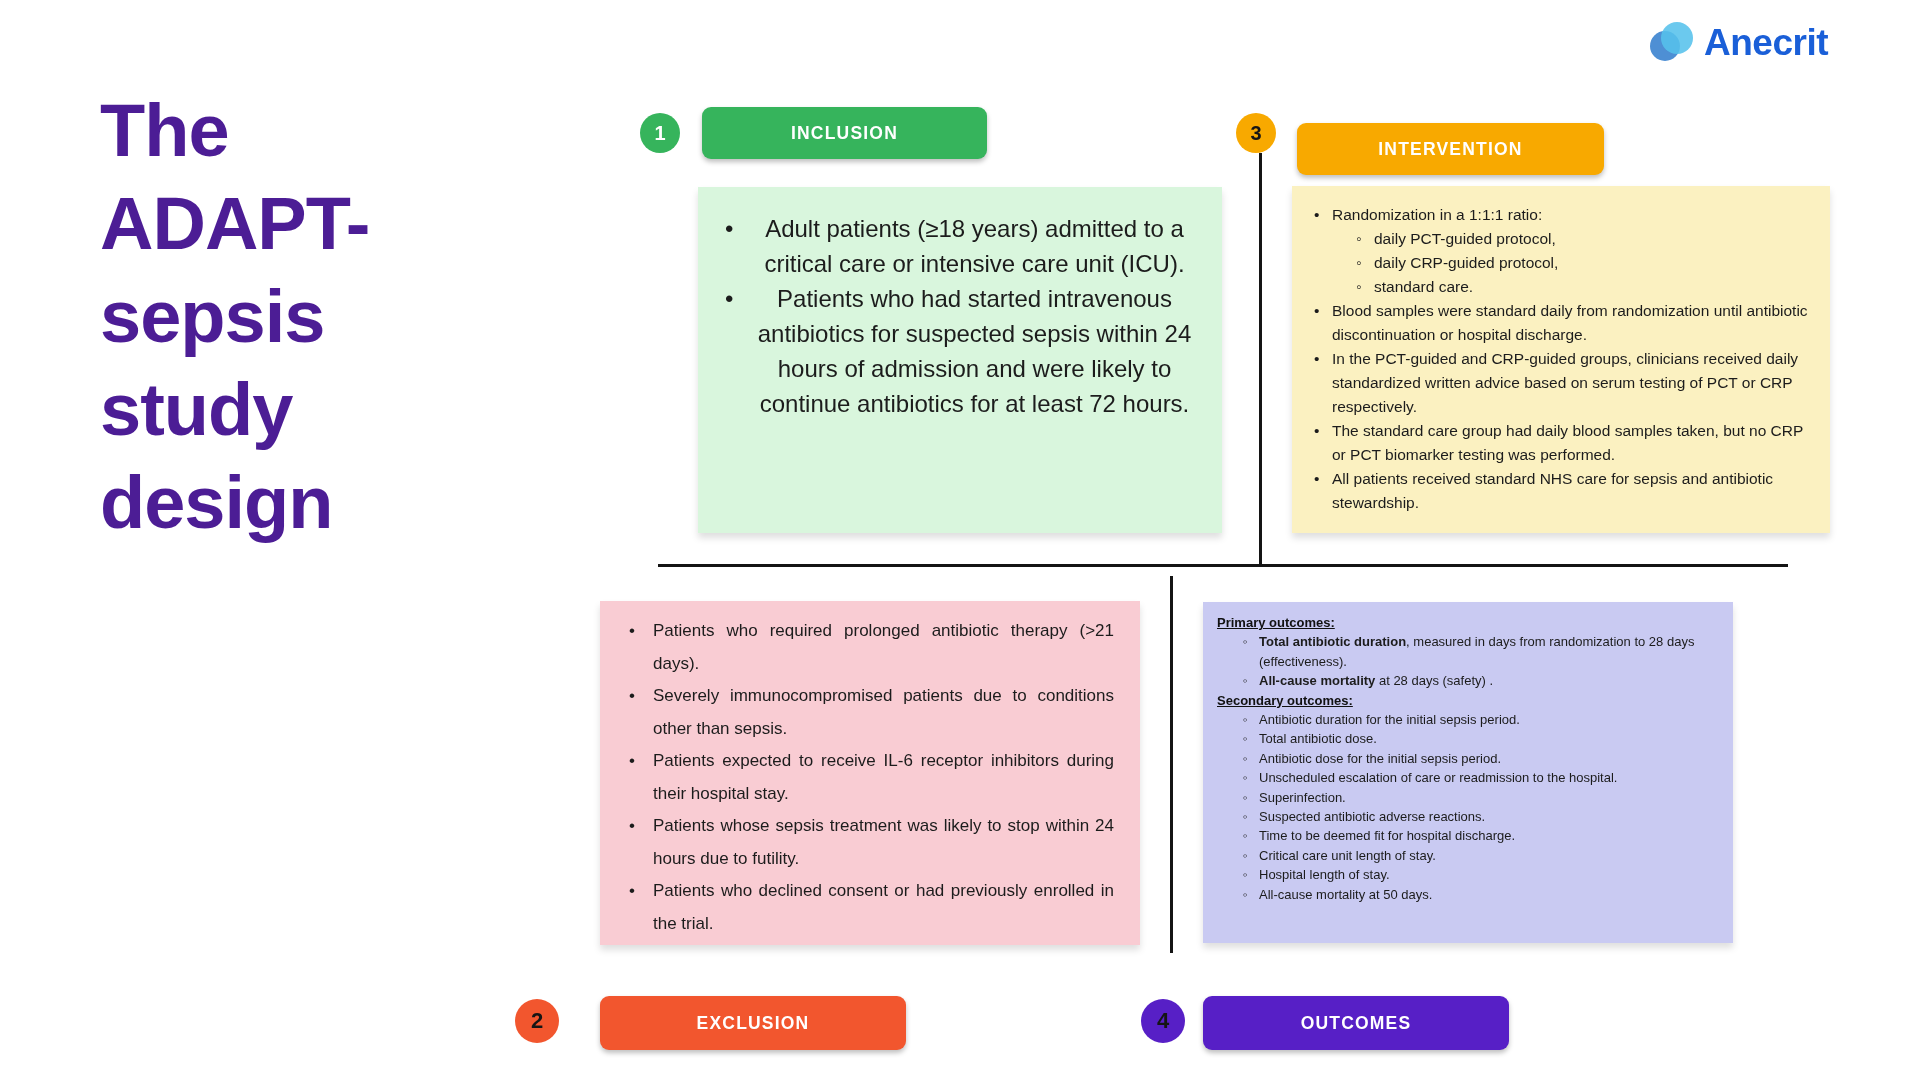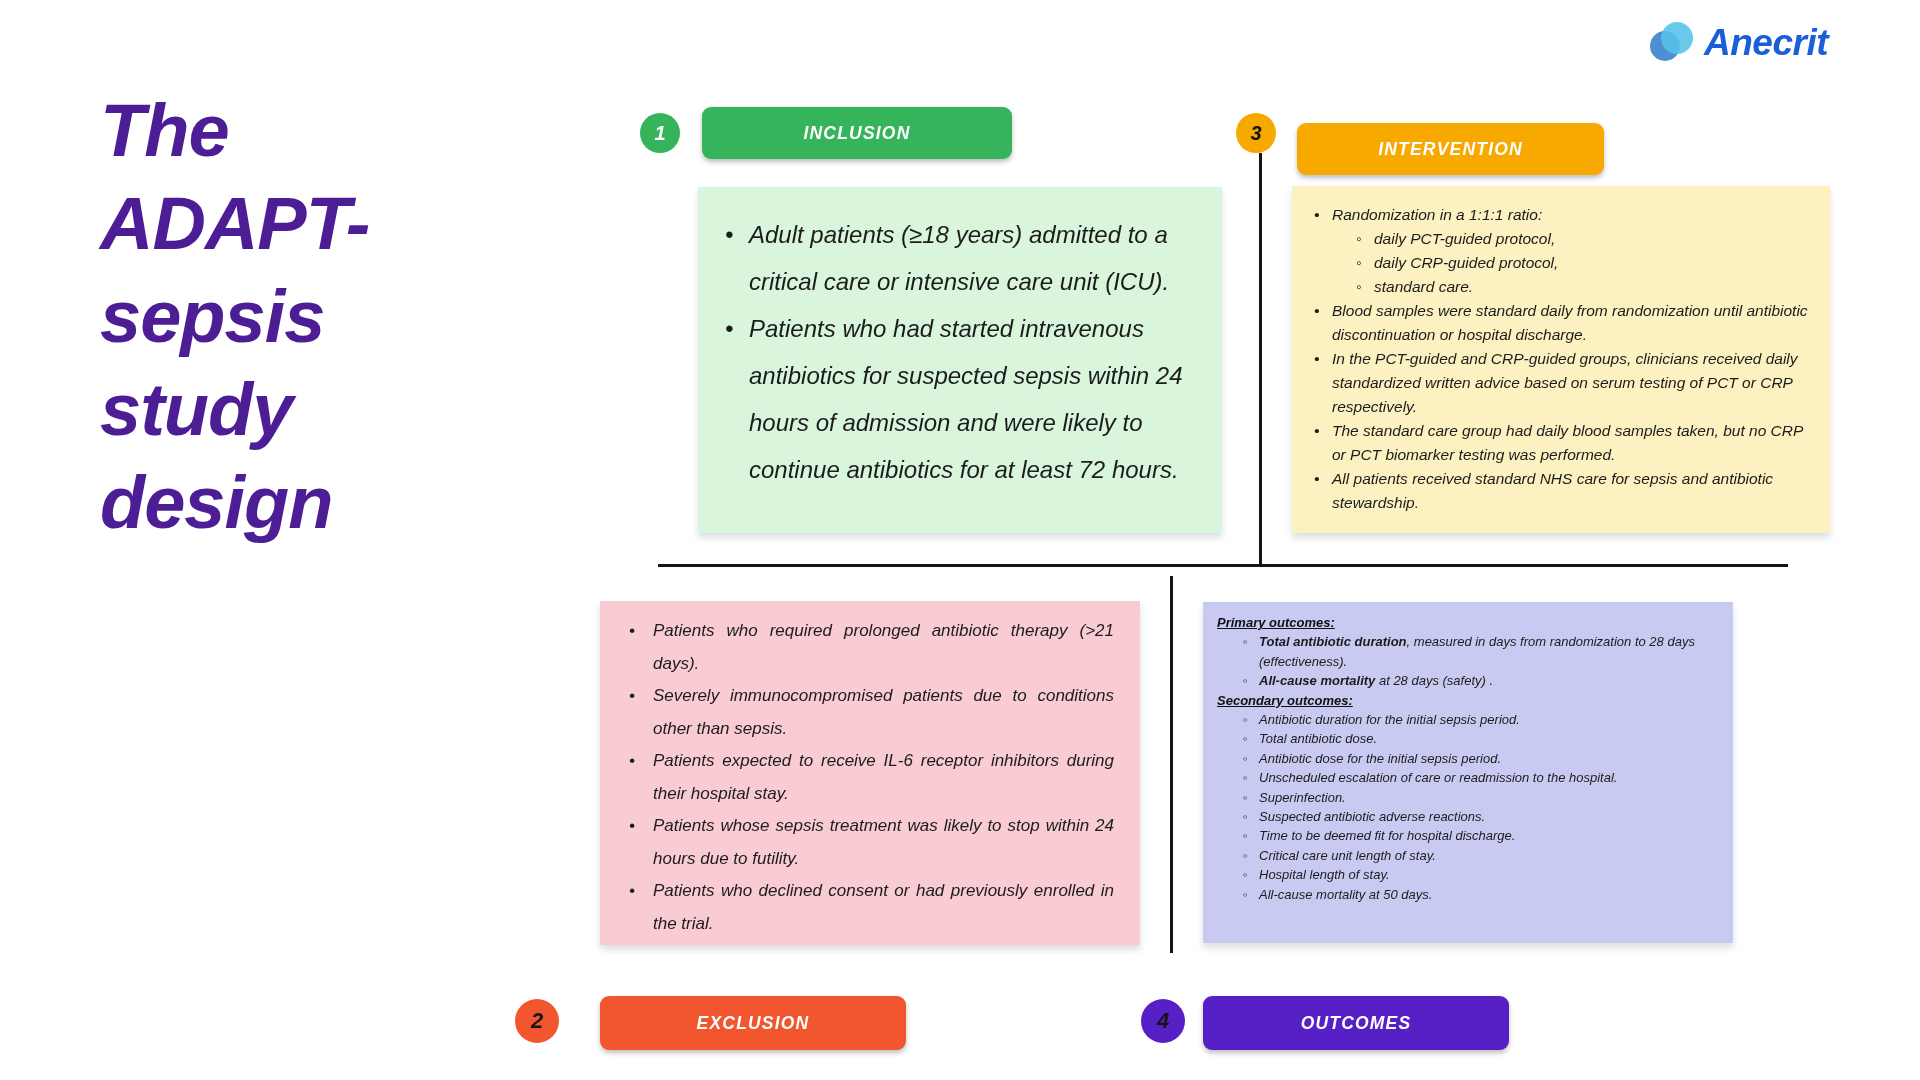--- a/index.html
+++ b/index.html
@@ -1,19 +1,19 @@
 <!DOCTYPE html>
 <html><head>
 <meta charset="utf-8">
 <style>
   * { box-sizing: border-box; }
   html, body { margin: 0; padding: 0; background: #ffffff; }
   .canvas {
     position: relative; width: 1920px; height: 1080px; background: #ffffff;
-    font-family: "Liberation Sans", sans-serif; color: #1a1a1a; overflow: hidden; font-style: italic;
+    font-family: "Liberation Sans", sans-serif; color: #1a1a1a; overflow: hidden;
   }
 
   
   .logo { position: absolute; left: 1648px; top: 20px; display: flex; align-items: center; gap: 8px; }
   .logo-text { font-size: 37px; font-weight: 700; color: #1a5fd8; letter-spacing: -0.5px; }
 
   
   .title { position: absolute; left: 100px; top: 84px; margin: 0;
            font-size: 74px; line-height: 93px; font-weight: 700; color: #4c1d95; letter-spacing: -1px; }
   .title span { display: block; }
@@ -36,29 +36,29 @@
   #badge-inclusion   { left: 640px;  top: 113px; background: #36b45c; color: #ffffff; }
   #badge-intervention{ left: 1236px; top: 113px; background: #f8a900; color: #151515; }
   #badge-exclusion   { left: 515px;  top: 999px; width: 44px; height: 44px; font-size: 22px; background: #f2562e; color: #151515; }
   #badge-outcomes    { left: 1141px; top: 999px; width: 44px; height: 44px; font-size: 22px; background: #571fc6; color: #151515; }
 
   
   .pill { position: absolute; height: 52px; border-radius: 9px;
           display: flex; align-items: center; justify-content: center;
           color: #ffffff; font-weight: 700; font-size: 17.5px; letter-spacing: 1.2px;
           box-shadow: 0 3px 5px rgba(0,0,0,0.25); }
-  #pill-inclusion    { left: 702px;  top: 107px; width: 310px; background: #36b45c; }
+  #pill-inclusion    { left: 702px;  top: 107px; width: 285px; background: #36b45c; }
   #pill-intervention { left: 1297px; top: 123px; width: 307px; background: #f8a900; }
   #pill-exclusion    { left: 600px;  top: 996px; width: 306px; height: 54px; background: #f2562e; }
   #pill-outcomes     { left: 1203px; top: 996px; width: 306px; height: 54px; background: #571fc6; }
 
   
   .box { position: absolute; box-shadow: 0 5px 7px rgba(0,0,0,0.13); color: #1c1c1c; }
   #box-inclusion    { left: 698px;  top: 187px; width: 524px; height: 346px; background: #d9f6dd;
-                      padding: 24px 22px 24px 24px; font-size: 24px; line-height: 47px; }
+                      padding: 24px 22px 24px 24px; font-size: 24px; line-height: 35px; text-align: center; }
   #box-intervention { left: 1292px; top: 186px; width: 538px; height: 347px; background: #fbf1c1;
                       padding: 17px 20px 17px 20px; font-size: 15.5px; line-height: 24px; }
   #box-exclusion    { left: 600px;  top: 601px; width: 540px; height: 344px; background: #f9ccd3;
                       padding: 14px 26px; font-size: 17px; line-height: 32.5px; text-align: justify; }
   #box-outcomes     { left: 1203px; top: 602px; width: 530px; height: 341px; background: #c9caf2;
                       padding: 11px 14px; font-size: 13px; line-height: 19.4px; }
 
   ul.bullets { list-style: none; margin: 0; padding: 0; }
   .bullets > li { position: relative; padding-left: 27px; }
   .bullets > li::before { content: "•"; position: absolute; left: 3px; }

